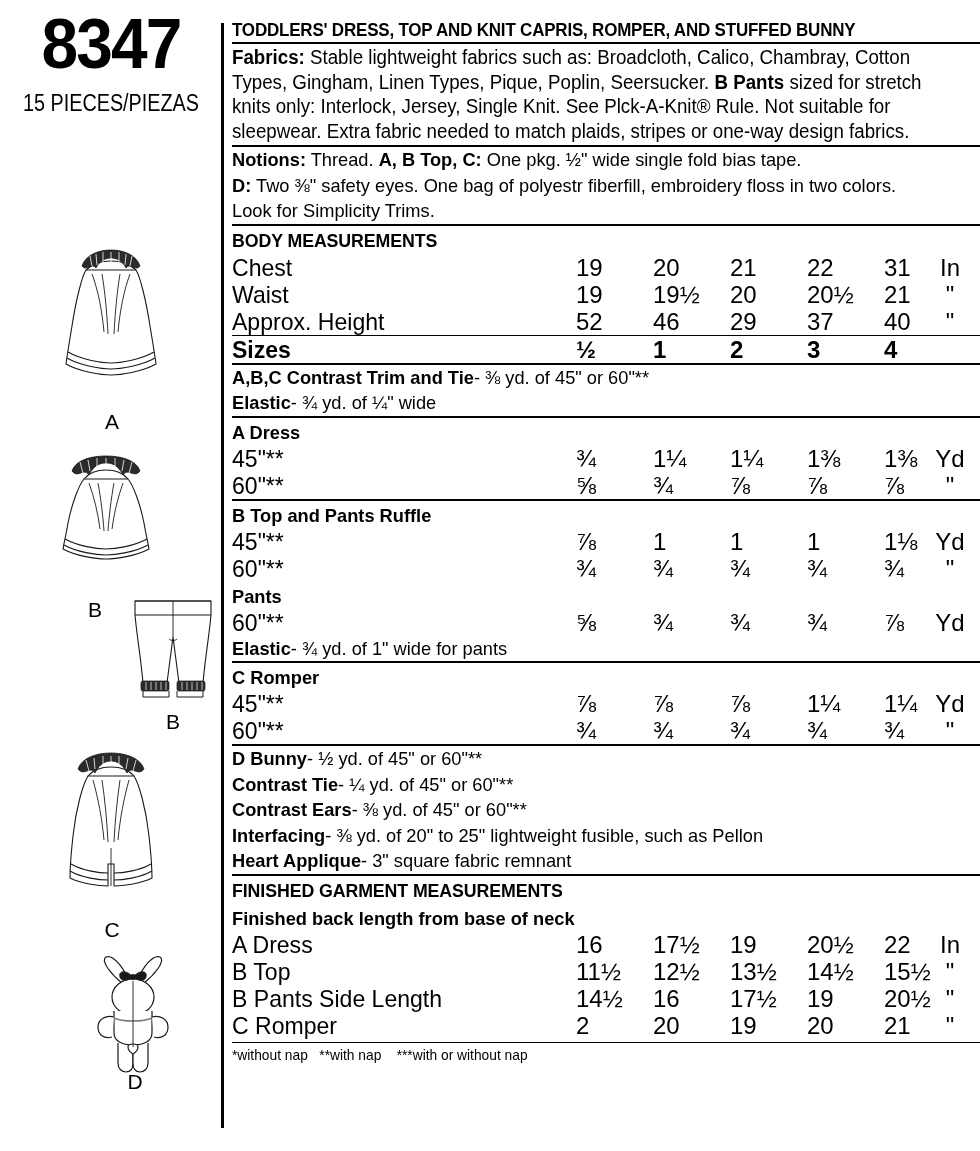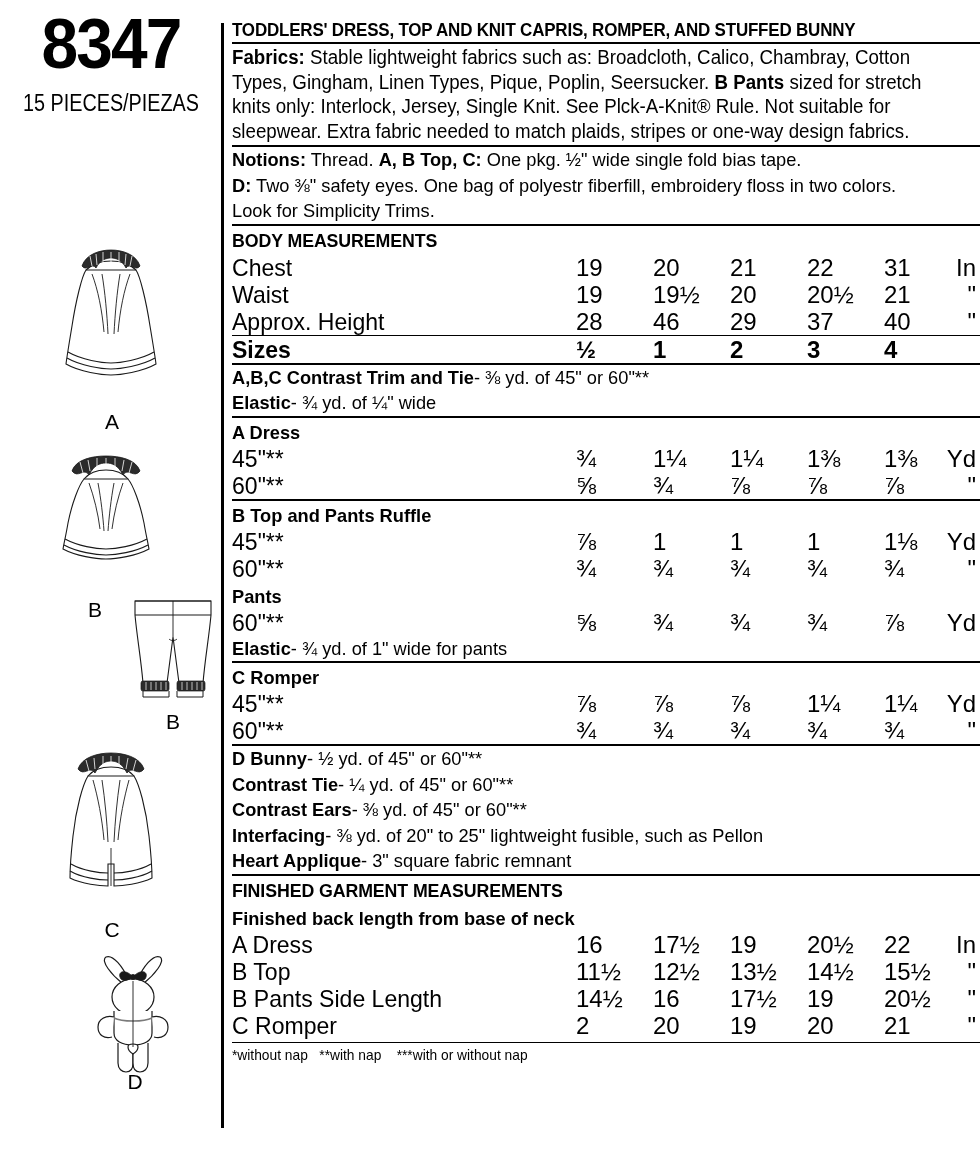--- a/index.html
+++ b/index.html
@@ -175,21 +175,21 @@
     position: absolute;
     top: 0;
     width: 74px;
     text-align: left;
   }
   .drow .unit {
     position: absolute;
     top: 0;
     left: 692px;
     width: 52px;
-    text-align: right;
+    text-align: center;
   }
   .c0 { left: 344px; }
   .c1 { left: 421px; }
   .c2 { left: 498px; }
   .c3 { left: 575px; }
   .c4 { left: 652px; }
 
   .footnote {
     font-size: 14.5px;
     line-height: 20px;
@@ -392,21 +392,21 @@
     <span class="lbl">Waist</span>
     <span class="cell c0">19</span>
     <span class="cell c1">19½</span>
     <span class="cell c2">20</span>
     <span class="cell c3">20½</span>
     <span class="cell c4">21</span>
     <span class="unit">"</span>
   </div>
   <div class="drow">
     <span class="lbl">Approx. Height</span>
-    <span class="cell c0">28</span>
+    <span class="cell c0">52</span>
     <span class="cell c1">46</span>
     <span class="cell c2">29</span>
     <span class="cell c3">37</span>
     <span class="cell c4">40</span>
     <span class="unit">"</span>
   </div>
   <div class="hrule-thin"></div>
   <div class="drow sizes-row">
     <span class="lbl">Sizes</span>
     <span class="cell c0">½</span>

